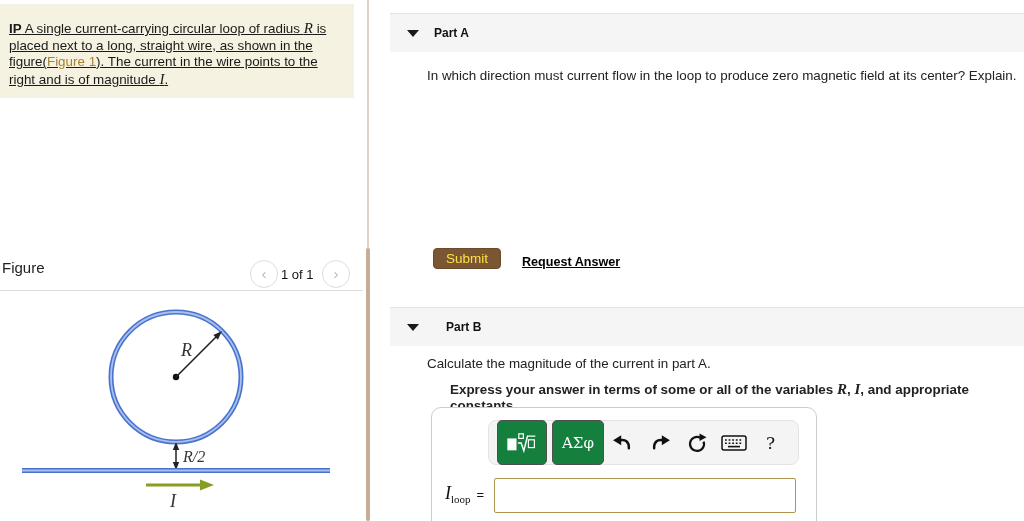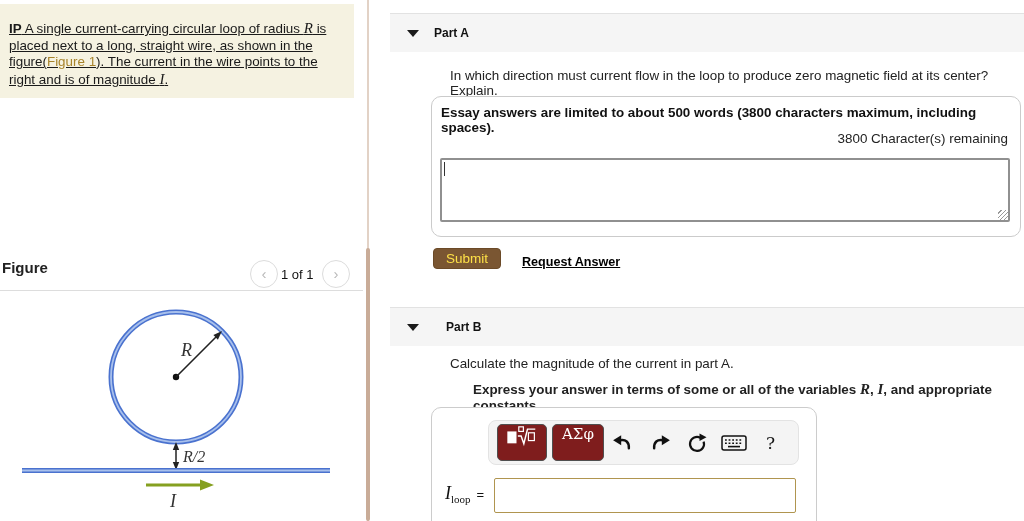--- a/index.html
+++ b/index.html
@@ -4,42 +4,42 @@
 <style>
   html,body{margin:0;padding:0;background:#fff;}
   .page{position:relative;width:1024px;height:521px;overflow:hidden;background:#fff;
         font-family:"Liberation Sans",sans-serif;color:#1a1a1a;}
   
   .problem{position:absolute;left:0;top:4px;width:336px;background:#f5f2e1;
            padding:16px 9px 10px 9px;font-size:13.4px;line-height:16.6px;text-decoration:underline;}
   .problem b{font-weight:bold;}
   .mvar{font-family:"Liberation Serif",serif;font-style:italic;font-size:15px;}
   .fig-link{color:#a8842c;text-decoration:none;cursor:pointer;}
-  .figure-title{position:absolute;left:2px;top:259px;font-size:15px;font-weight:bold;color:#222;}
+  .figure-title{position:absolute;left:2px;top:259px;font-size:15px;font-weight:normal;color:#222;}
   .pager-btn{position:absolute;top:260px;width:28px;height:28px;border-radius:50%;
              border:1px solid #dcdcdc;background:#fff;color:#b9b9b9;font-size:15px;
              line-height:26px;text-align:center;padding:0;cursor:pointer;}
   .pager-prev{left:250px;} .pager-next{left:322px;}
   .pager-ind{position:absolute;left:281px;top:267px;width:40px;text-align:left;
              font-size:13px;color:#111;}
   .figure-rule{position:absolute;left:0;top:290px;width:363px;height:1px;background:#ddd;}
   .figure-svg{position:absolute;left:0;top:295px;}
   .svg-serif{font-family:"Liberation Serif",serif;font-style:italic;fill:#333;}
   
   .divider{position:absolute;left:367px;top:0;width:2px;height:521px;background:#e2d2c6;}
   .divider-thumb{position:absolute;left:366px;top:248px;width:4px;height:273px;
                  background:#c9ac98;border-radius:2px;}
   
   .part-bar{position:absolute;left:390px;width:634px;height:38px;background:#f5f5f5;
             border-top:1px solid #e2e2e2;display:flex;align-items:center;}
   .bar-a{top:13px;} .bar-b{top:307px;gap:12px;}
   .tri{width:0;height:0;border-left:6px solid transparent;border-right:6px solid transparent;
        border-top:7px solid #1a1a1a;margin:0 15px 0 17px;}
   .part-label{font-size:12px;font-weight:bold;color:#111;}
-  .q-text{position:absolute;left:450px;font-size:13.4px;color:#222;}
+  .q-text{position:absolute;left:427px;font-size:13.4px;color:#222;}
   
   .essay-box{position:absolute;left:431px;top:96px;width:590px;height:141px;
              border:1px solid #cbcbcb;border-radius:10px;background:#fff;box-sizing:border-box;}
   .essay-note{position:absolute;left:9px;top:8px;font-size:13.4px;font-weight:bold;color:#111;}
   .essay-remaining{position:absolute;right:12px;top:34px;font-size:13.4px;color:#222;}
   .essay-ta{position:absolute;left:8px;top:61px;width:570px;height:64px;resize:none;
             border:2px solid #909090;border-radius:2px;box-sizing:border-box;
             font-family:"Liberation Sans",sans-serif;font-size:13px;padding:2px;}
   .caret{position:absolute;left:12px;top:65px;width:1px;height:14px;background:#333;}
   .resize-grip{position:absolute;left:566px;top:113px;width:10px;height:10px;
@@ -52,22 +52,22 @@
                 color:#000000;text-decoration:underline;cursor:pointer;}
   
   .express{font-weight:bold;padding-left:23px;}
   .express .mvar{font-weight:bold;}
   
   .eq-box{position:absolute;left:431px;top:407px;width:386px;height:130px;
           border:1px solid #ccc;border-radius:10px;background:#fff;box-sizing:border-box;}
   .eq-toolbar{position:absolute;left:56px;top:12px;width:311px;height:45px;background:#f4f4f4;
               border:1px solid #e3e3e3;border-radius:8px;display:flex;align-items:center;
               padding:0 8px;box-sizing:border-box;}
-  .dark-btn{height:37px;background:#7f1d1d;border:1px solid #4f4f4f;border-radius:5px;
-            display:flex;justify-content:center;cursor:pointer;padding:0;}
+  .dark-btn{height:45px;background:#15803d;border:1px solid #4f4f4f;border-radius:5px;
+            display:flex;align-items:center;justify-content:center;cursor:pointer;padding:0;}
   .btn-template{width:50px;margin-right:5px;}
   .btn-greek{width:52px;color:#fff;font-family:"DejaVu Serif",serif;font-size:15px;}
   .icon-btn{background:none;border:none;width:37px;height:36px;display:flex;align-items:center;
             justify-content:center;cursor:pointer;padding:0;}
   .help-q{font-family:"DejaVu Serif",serif;font-size:17px;color:#111;}
   .ans-label{position:absolute;left:13px;top:75px;font-size:13px;color:#111;}
   .ans-label i{font-family:"Liberation Serif",serif;font-size:18px;}
   .ans-label sub{font-family:"Liberation Serif",serif;font-size:11px;font-style:normal;}
   .ans-eq{margin-left:6px;}
   .ans-input{position:absolute;left:62px;top:70px;width:302px;height:35px;
@@ -114,27 +114,20 @@
 
   <div class="divider"></div>
   <div class="divider-thumb"></div>
 
   <div class="part-bar bar-a">
     <span class="tri"></span>
     <span class="part-label">Part A</span>
   </div>
   <div class="q-text" style="top:68px;">In which direction must current flow in the loop to produce zero magnetic field at its center? Explain.</div>
 
-  <div class="essay-box">
-    <div class="essay-note">Essay answers are limited to about 500 words (3800 characters maximum, including spaces).</div>
-    <div class="essay-remaining">3800 Character(s) remaining</div>
-    <textarea class="essay-ta" style=""></textarea>
-    <div class="caret"></div>
-    <div class="resize-grip"></div>
-  </div>
 
   <button class="submit-btn">Submit</button>
   <a class="request-link">Request Answer</a>
 
   <div class="part-bar bar-b">
     <span class="tri"></span>
     <span class="part-label">Part B</span>
   </div>
   <div class="q-text" style="top:356px;">Calculate the magnitude of the current in part A.</div>
   <div class="q-text express" style="top:381px;"><span>Express your answer in terms of some or all of the variables </span><span class="mvar">R</span><span>, </span><span class="mvar">I</span><span>, and appropriate constants.</span></div>

